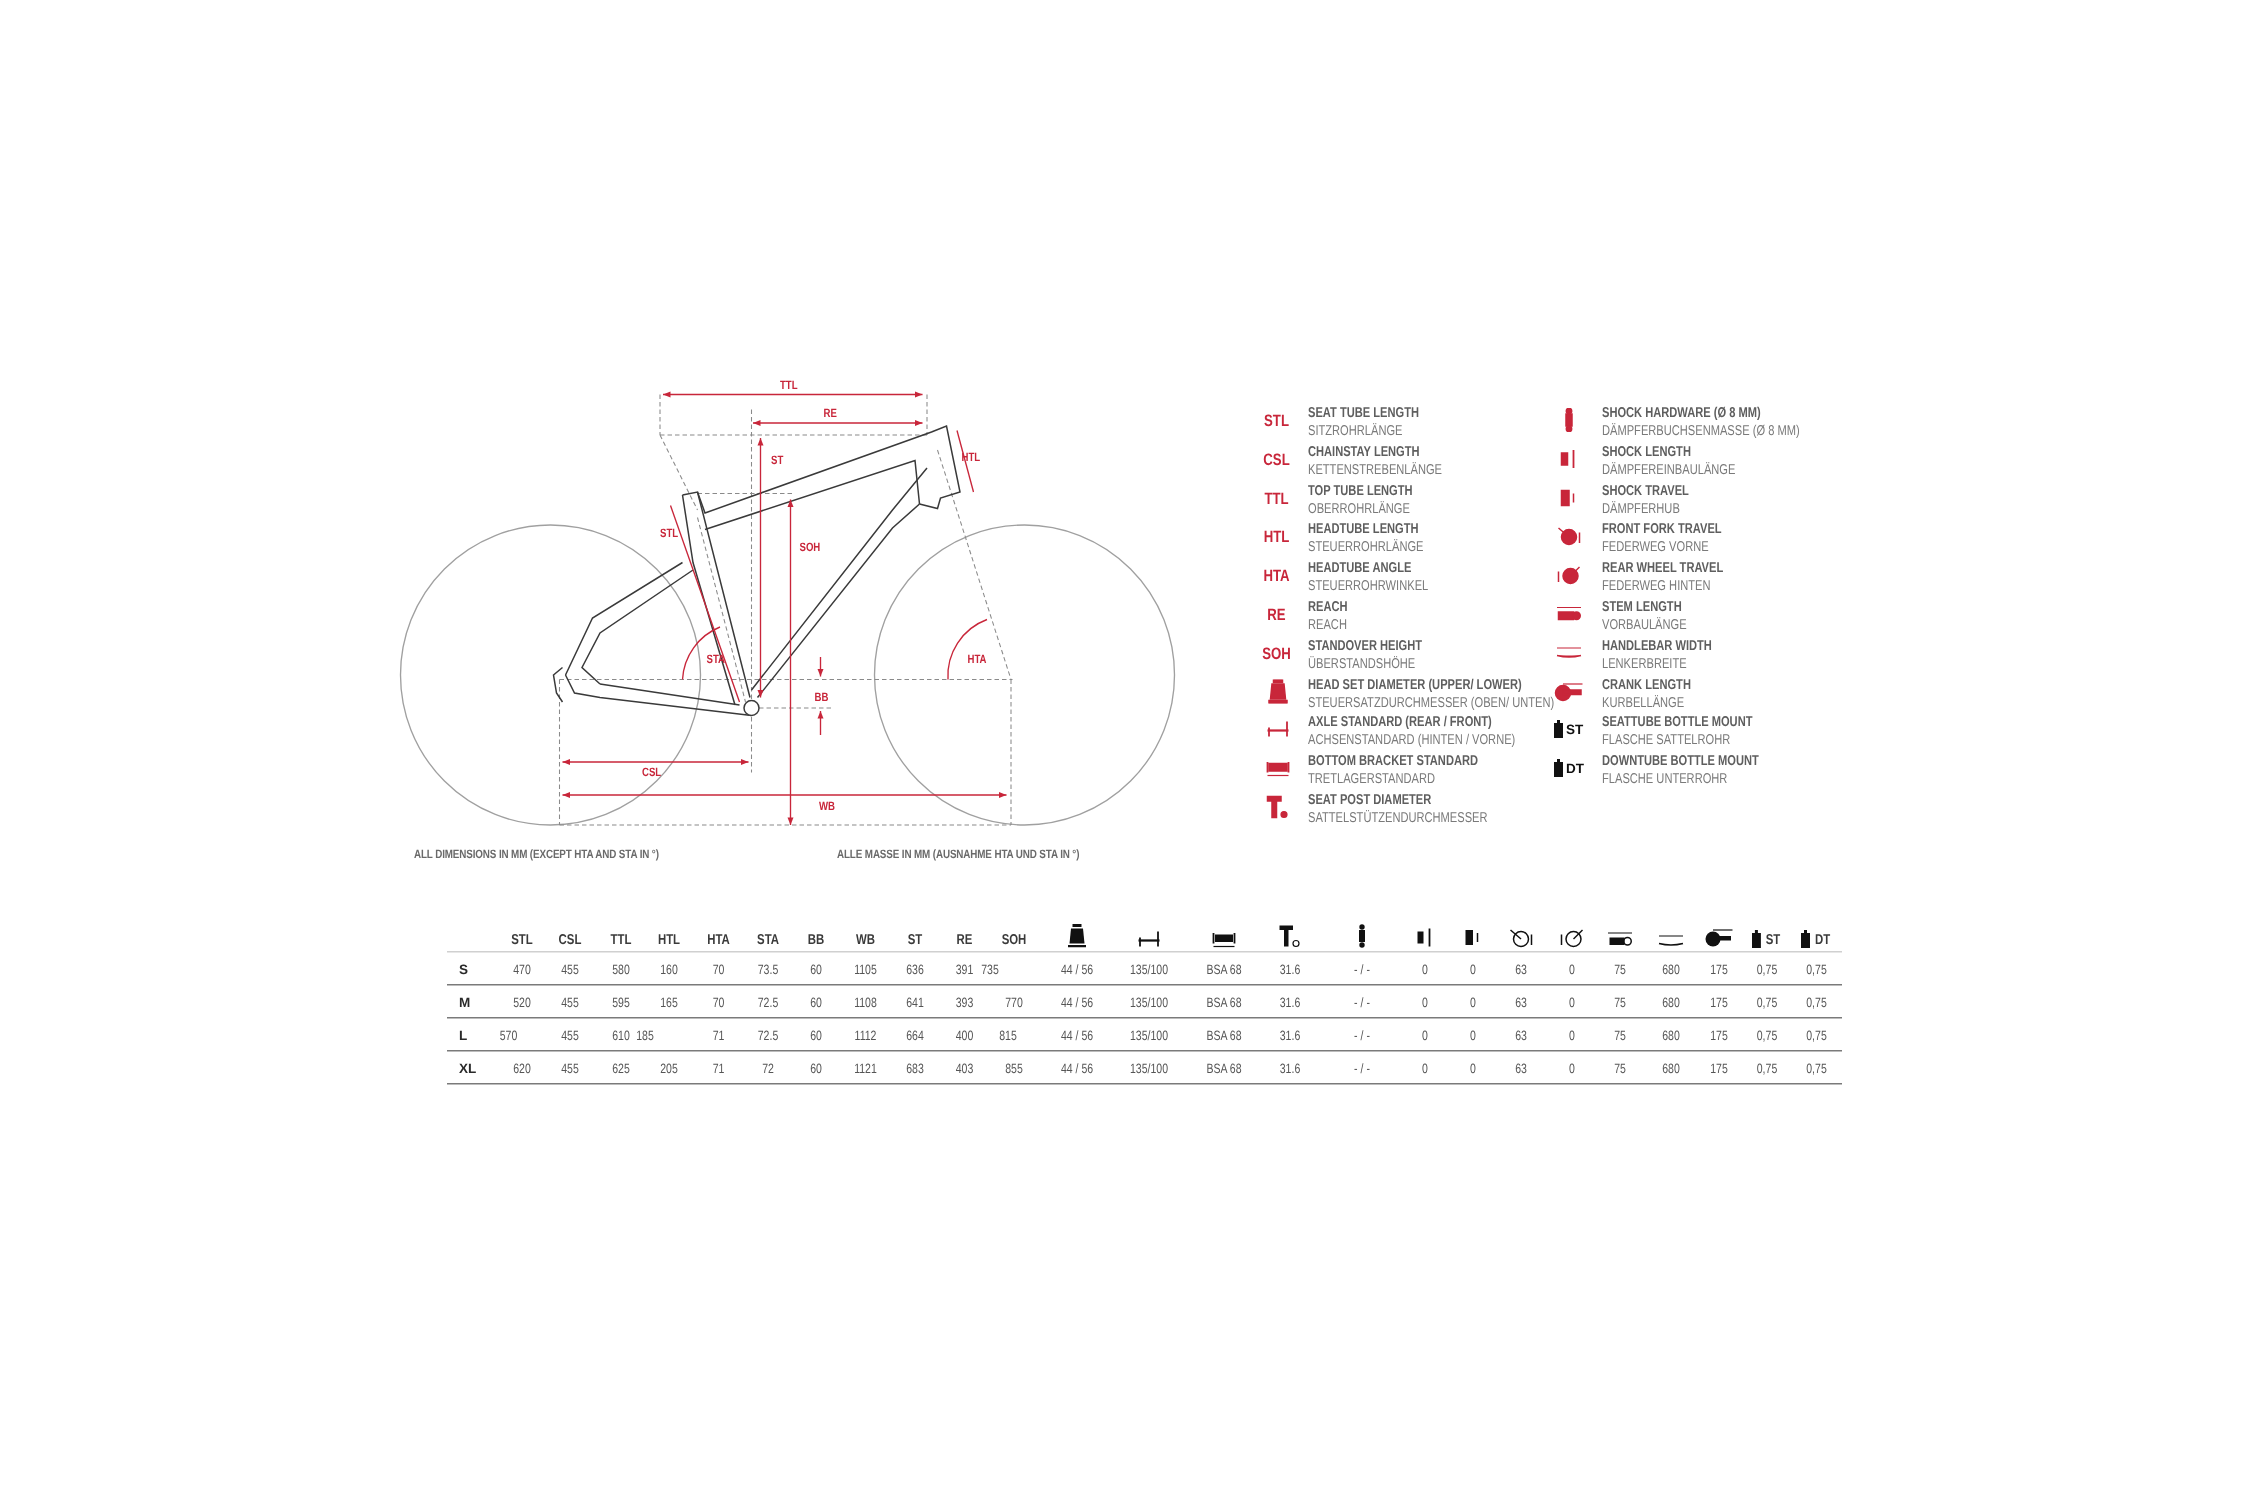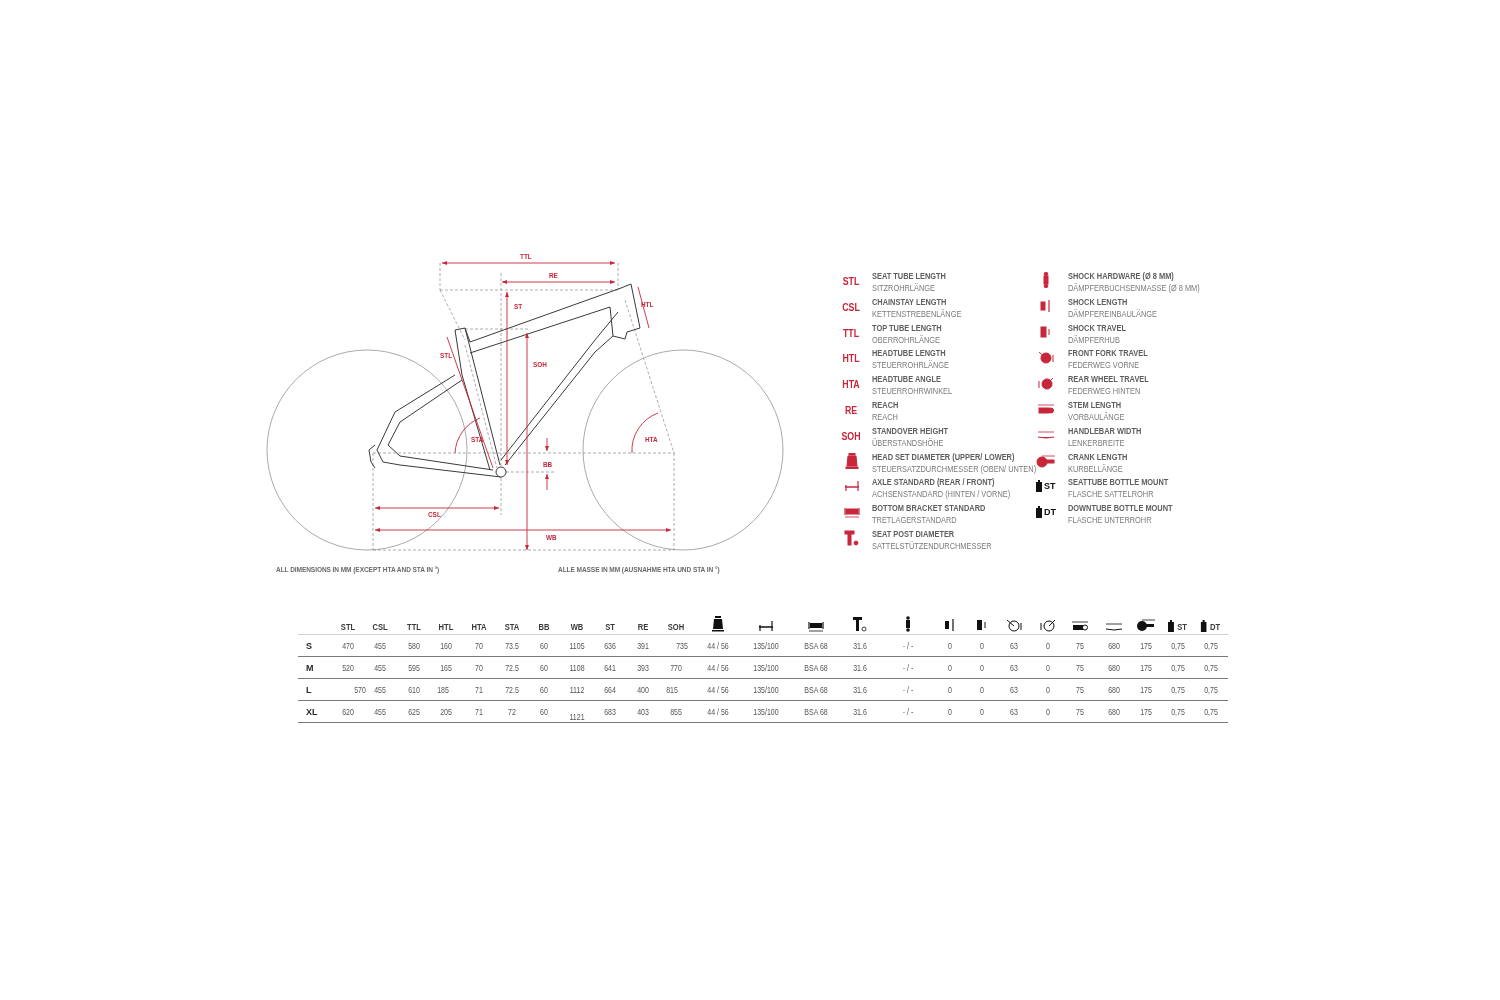--- a/index.html
+++ b/index.html
@@ -550,21 +550,21 @@
         </div>
         <div class="t-cell" style="left: 279px;">
           <span>1105</span>
         </div>
         <div class="t-cell" style="left: 312px;">
           <span>636</span>
         </div>
         <div class="t-cell" style="left: 345px;">
           <span>391</span>
         </div>
-        <div class="t-cell" style="left: 384px;">
+        <div class="t-cell" style="left: 362px;">
           <span>735</span>
         </div>
         <div class="t-cell" style="left: 420px;">
           <span>44 / 56</span>
         </div>
         <div class="t-cell" style="left: 468px;">
           <span>135/100</span>
         </div>
         <div class="t-cell" style="left: 518px;">
           <span>BSA 68</span>
@@ -676,30 +676,30 @@
         </div>
         <div class="t-cell" style="left: 880px;">
           <span>0,75</span>
         </div>
         <div class="t-cell" style="left: 913px;">
           <span>0,75</span>
         </div>
       </div>
       <div class="t-row t-data">
         <div class="t-size">L</div>
-        <div class="t-cell" style="left: 62px; align-items: center;">
+        <div class="t-cell" style="left: 41px; align-items: center;">
           <span>570</span>
         </div>
         <div class="t-cell" style="left: 82px;">
           <span>455</span>
         </div>
         <div class="t-cell" style="left: 116px;">
           <span>610</span>
         </div>
-        <div class="t-cell" style="left: 145px;">
+        <div class="t-cell" style="left: 132px;">
           <span>185</span>
         </div>
         <div class="t-cell" style="left: 181px;">
           <span>71</span>
         </div>
         <div class="t-cell" style="left: 214px;">
           <span>72.5</span>
         </div>
         <div class="t-cell" style="left: 246px;">
           <span>60</span>
@@ -775,21 +775,21 @@
         </div>
         <div class="t-cell" style="left: 181px;">
           <span>71</span>
         </div>
         <div class="t-cell" style="left: 214px;">
           <span>72</span>
         </div>
         <div class="t-cell" style="left: 246px;">
           <span>60</span>
         </div>
-        <div class="t-cell" style="left: 279px; align-items: flex-end;">
+        <div class="t-cell" style="left: 279px;">
           <span>1121</span>
         </div>
         <div class="t-cell" style="left: 312px;">
           <span>683</span>
         </div>
         <div class="t-cell" style="left: 345px;">
           <span>403</span>
         </div>
         <div class="t-cell" style="left: 378px;">
           <span>855</span>

